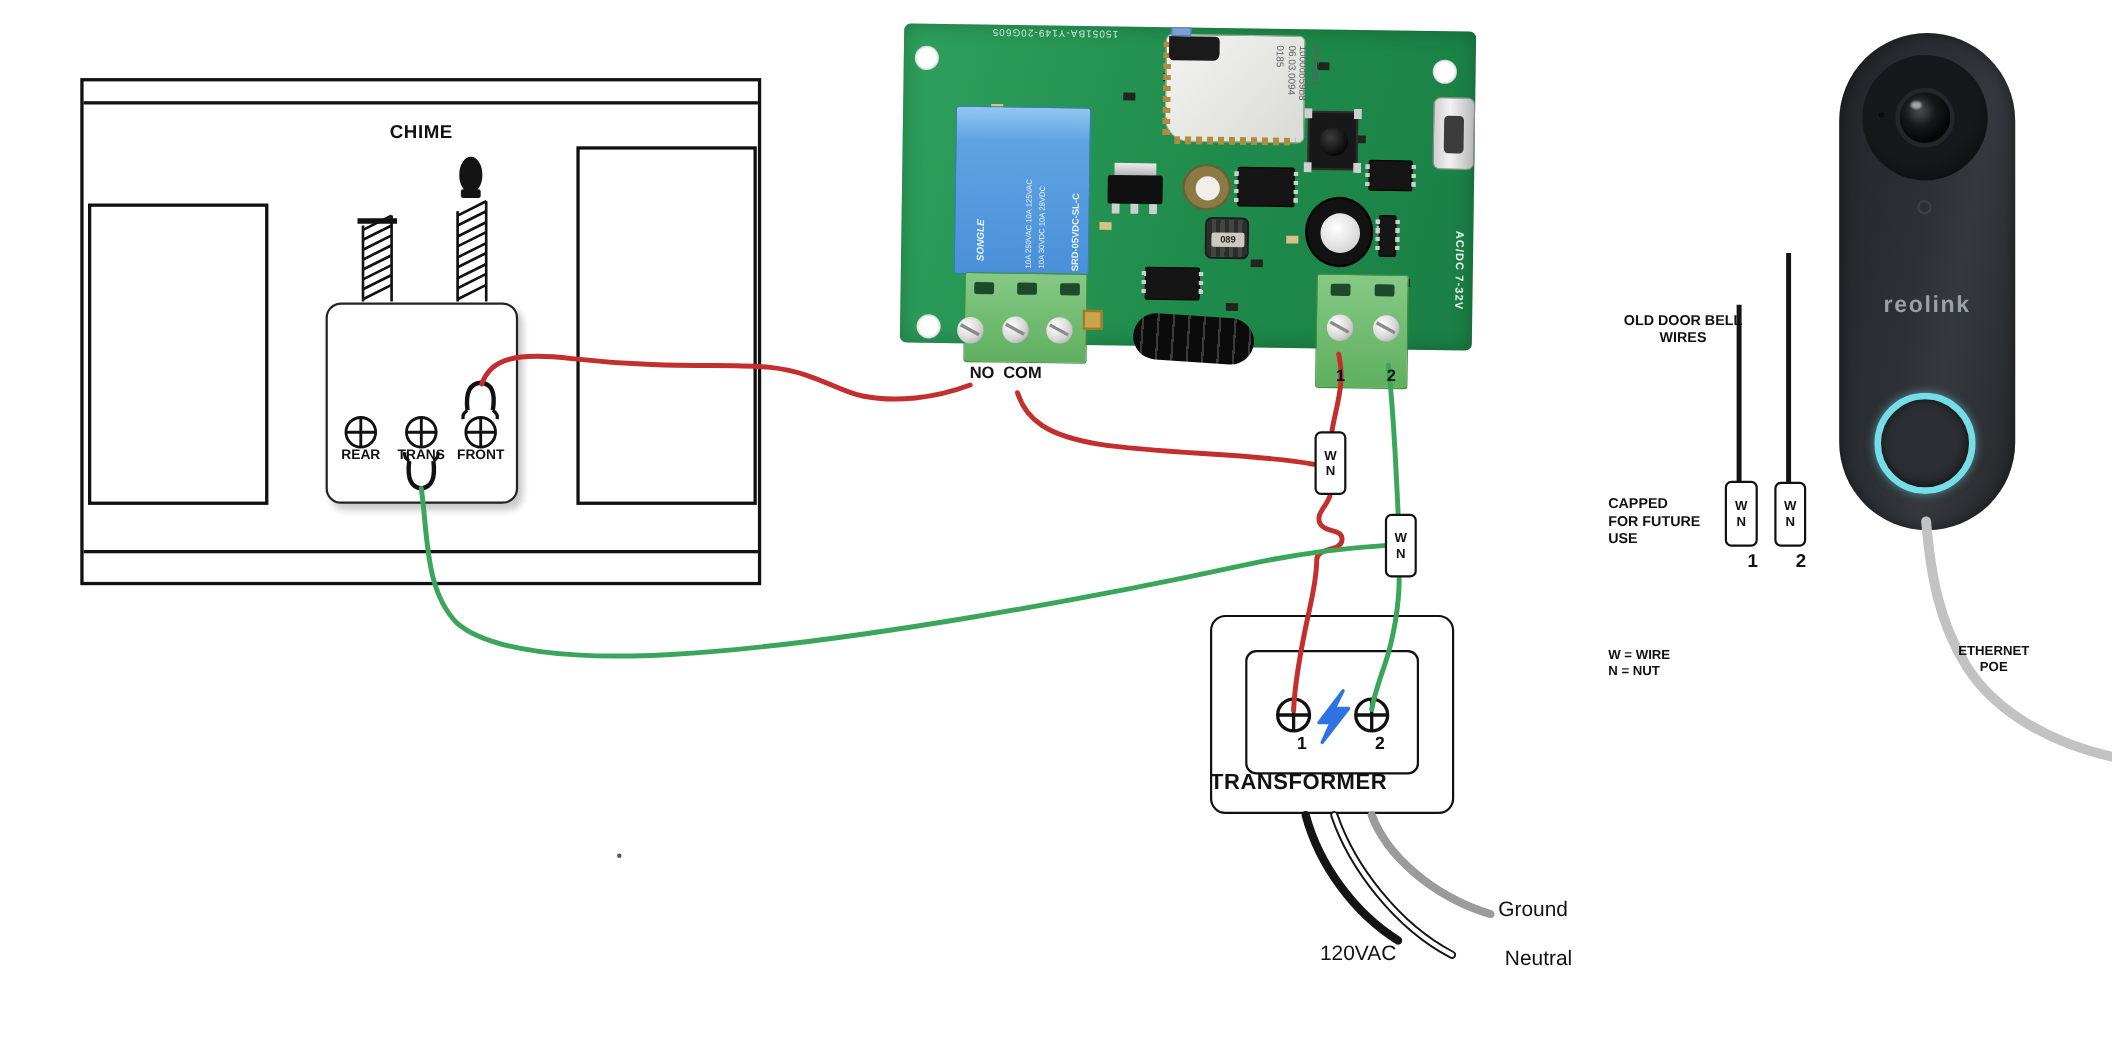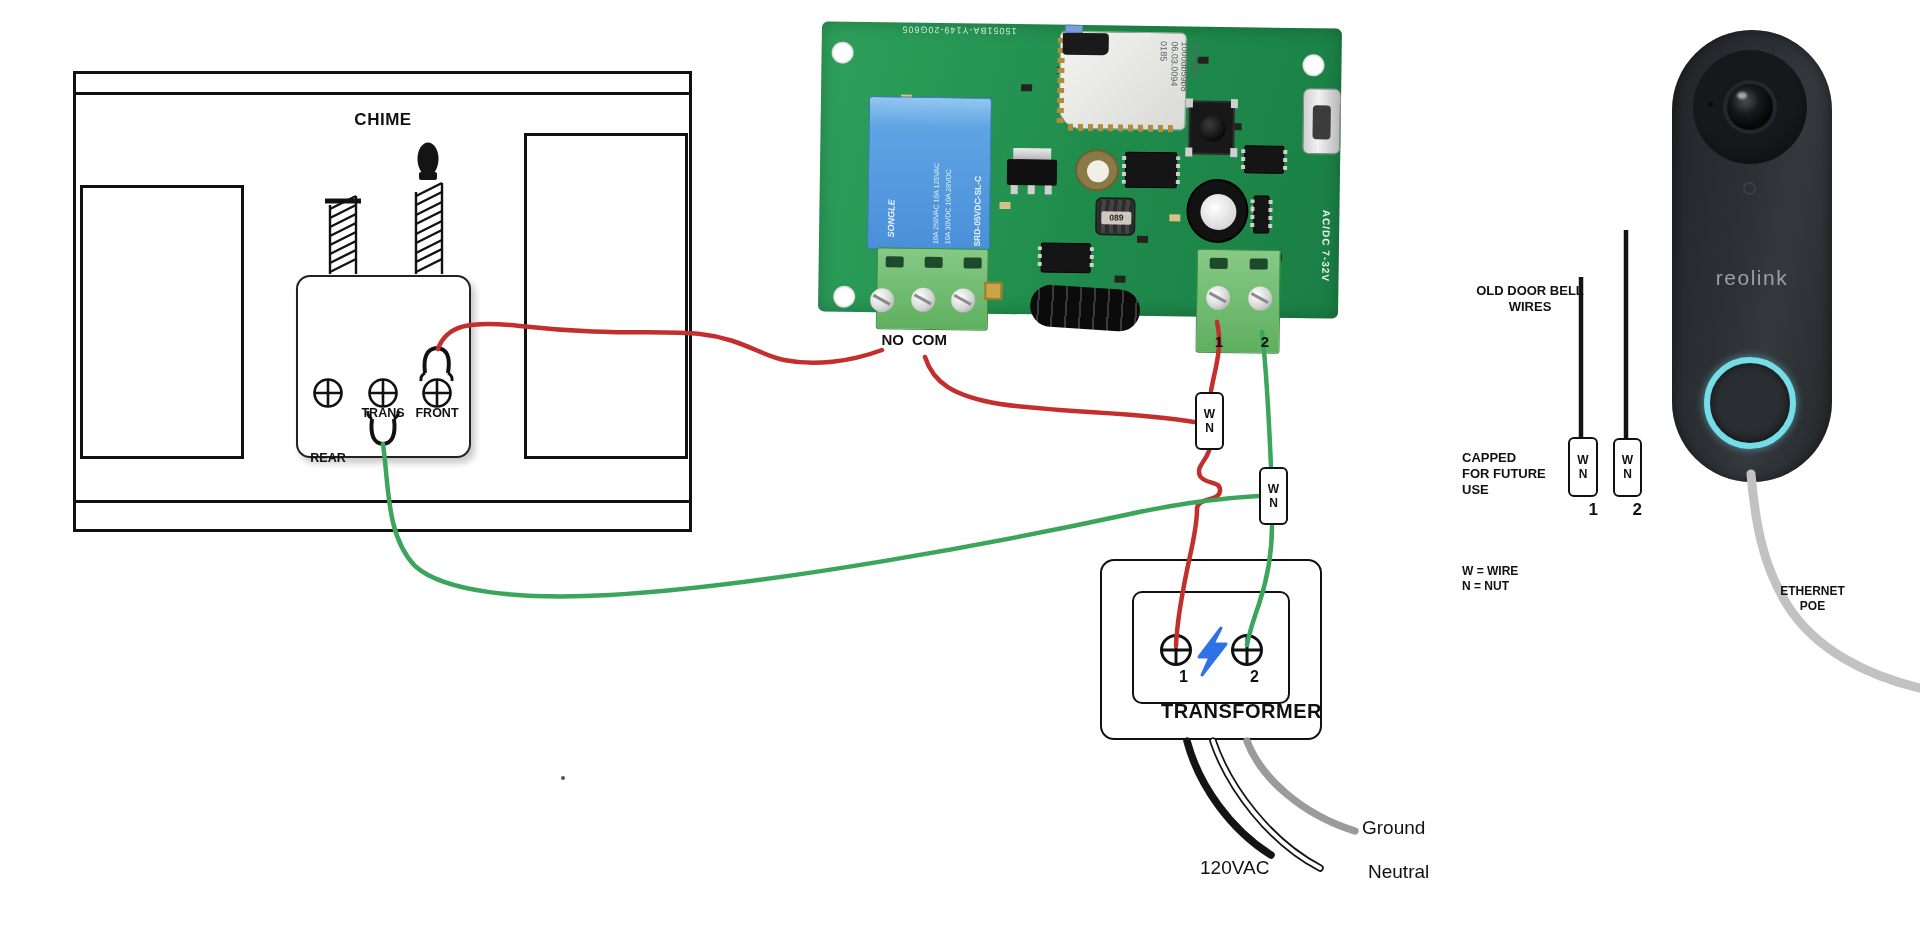--- a/index.html
+++ b/index.html
@@ -87,57 +87,57 @@
   .lbl{font-weight:700;text-align:right;}
   .nutbox{background:#fff;border:2.5px solid #111;border-radius:6px;display:flex;flex-direction:column;
           align-items:center;justify-content:center;gap:1px;font-weight:700;font-size:12px;line-height:13px;
           box-sizing:border-box;z-index:6;}
   .note{font-weight:700;line-height:1.22;}
   
   .xfmr-outer{left:1100px;top:559px;width:222px;height:181px;border:2.5px solid #111;border-radius:14px;
               background:#fff;box-sizing:border-box;}
   .xfmr-inner{left:1132px;top:591px;width:158px;height:113px;border:2.5px solid #111;border-radius:10px;
               background:#fff;box-sizing:border-box;}
-  .xfmr-title{left:1100px;top:700px;width:222px;text-align:right;font-size:20px;font-weight:600;letter-spacing:.5px;}
+  .xfmr-title{left:1100px;top:700px;width:222px;text-align:left;font-size:20px;font-weight:600;letter-spacing:.5px;}
   
   .bell{left:1672px;top:30px;width:160px;height:452px;border-radius:80px;
         background:linear-gradient(100deg,#222428,#2d3136 45%,#35393e 62%,#26282b);
         box-shadow:inset 0 0 14px rgba(0,0,0,.5);}
   .bell *{position:absolute;box-sizing:border-box;}
   .bell .face{left:21px;top:20px;width:114px;height:114px;border-radius:50%;
               background:radial-gradient(circle at 45% 40%,#17181b 55%,#101113 75%,#1c1e21 100%);}
   .bell .lens{left:51px;top:50px;width:54px;height:54px;border-radius:50%;border:4px solid #23262a;
               background:radial-gradient(circle at 40% 36%,#41464c 6%,#17181a 35%,#050506 70%,#242424 100%);}
   .bell .lens i{position:absolute;left:10px;top:8px;width:10px;height:7px;border-radius:50%;
                 background:rgba(255,255,255,.55);filter:blur(1px);}
   .bell .mic{left:36px;top:72px;width:5px;height:5px;border-radius:50%;background:#0b0b0c;}
   .bell .sensor{left:71px;top:152px;width:13px;height:13px;border-radius:50%;border:2px solid #3c4044;}
   .bell .logo{left:0;top:236px;width:160px;text-align:center;color:#9aa0a5;font-size:21px;
-              letter-spacing:1.5px;font-weight:400;}
+              letter-spacing:1.5px;font-weight:700;}
   .bell .ringbtn{left:32px;top:327px;width:92px;height:92px;border-radius:50%;border:6px solid #74dde7;
                  background:radial-gradient(circle at 45% 40%,#2a2d31 55%,#1b1d20 100%);
                  box-shadow:0 0 9px rgba(116,221,231,.55), inset 0 0 8px rgba(0,0,0,.6);}
   svg{position:absolute;left:0;top:0;z-index:5;pointer-events:none;}
   .z7{z-index:7;}
   .dot{left:561px;top:776px;width:4px;height:4px;border-radius:50%;background:#555;}
 </style>
 </head>
 <body>
 
 <div id="stage">
 
   <div class="abs chime-outer">
     <div class="abs chime-line top"></div>
     <div class="abs chime-line bottom"></div>
   </div>
   <div class="abs chime-rect left"></div>
   <div class="abs chime-rect right"></div>
   <div class="abs chime-title">CHIME</div>
   <div class="abs chime-unit"></div>
-  <div class="abs term-label" style="left:298px;top:406px;margin-top:45px;">REAR</div>
+  <div class="abs term-label" style="left:298px;top:406px;">REAR</div>
   <div class="abs term-label" style="left:353px;top:406px;">TRANS</div>
   <div class="abs term-label" style="left:407px;top:406px;">FRONT</div>
 
   <div class="abs board">
     <div class="hole" style="left:10px;top:20px;"></div>
     <div class="hole" style="left:15px;top:264px;"></div>
     <div class="hole" style="left:481px;top:26px;"></div>
     <div class="hole" style="left:432px;top:251px;"></div>
     <div class="silk">15051BA-Y149-20G605</div>
     <div class="smd-dots"></div>
@@ -258,21 +258,21 @@
 
   <div class="abs note z7" style="left:1460px;top:283px;width:140px;text-align:center;font-size:13px;">
     <span>OLD DOOR BELL</span><br>
     <span>WIRES</span>
   </div>
   <div class="abs note z7" style="left:1462px;top:450px;width:120px;text-align:left;font-size:13px;">
     <span>CAPPED</span><br>
     <span>FOR FUTURE</span><br>
     <span>USE</span>
   </div>
-  <div class="abs note z7" style="left:1462px;top:564px;width:90px;font-size:12px;">
+  <div class="abs note z7" style="left:1462px;top:588px;width:90px;font-size:12px;">
     <span>W = WIRE</span><br>
     <span>N = NUT</span>
   </div>
   <div class="abs note z7" style="left:1770px;top:584px;width:85px;text-align:center;font-size:12px;">
     <span>ETHERNET</span><br>
     <span>POE</span>
   </div>
 
   <div class="abs nutbox" style="left:1195px;top:392px;width:29px;height:58px;">
     <span>W</span>

